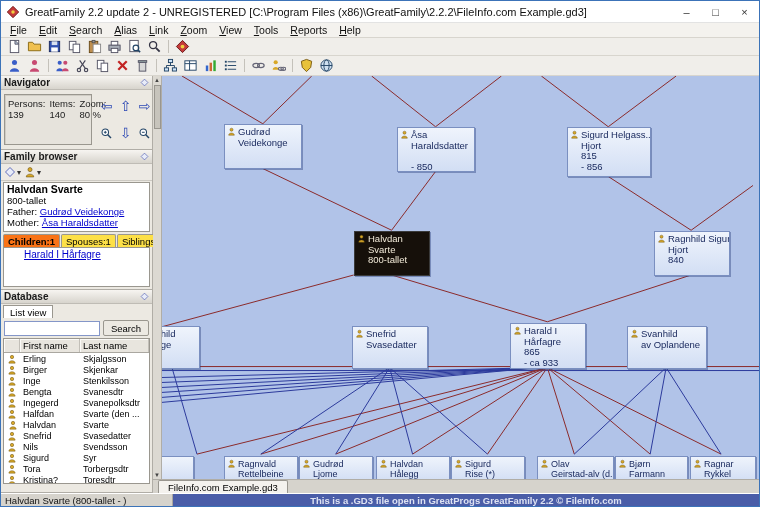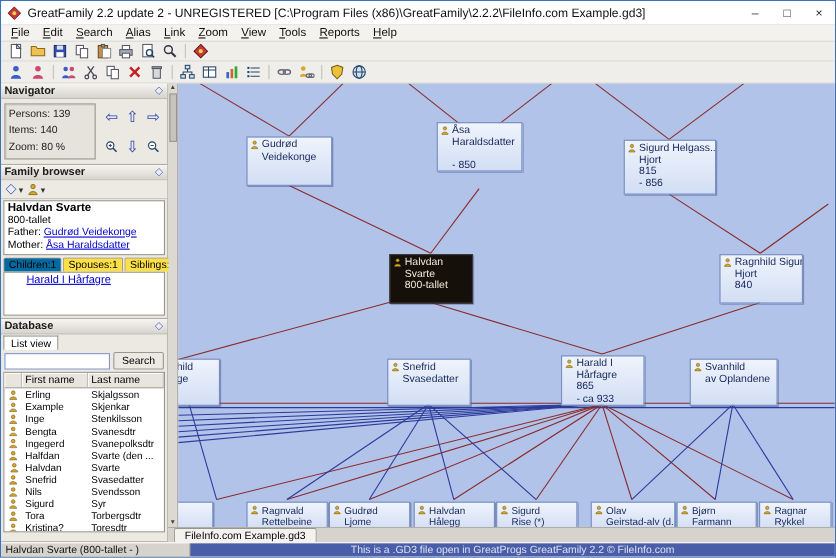--- a/index.html
+++ b/index.html
@@ -31,34 +31,34 @@
   .main { flex:1; display:flex; min-height:0; }
   .sidebar { flex:0 0 152px; width:152px; background:#ece9e2; border-right:1px solid #b0ada6; display:flex; flex-direction:column; min-height:0; }
   .panel { display:flex; flex-direction:column; border-bottom:1px solid #b0ada6; min-height:0; }
   .panel-header { flex:0 0 14px; background:linear-gradient(#f7f5f1,#d7d4cd); border-bottom:1px solid #bfbcb5;
                   display:flex; align-items:center; justify-content:space-between; padding:0 3px; font-weight:bold; font-size:10px; color:#1a1a1a; }
 
   
   .navigator { flex:0 0 74px; }
   .nav-content { flex:1; display:flex; gap:5px; padding:4px 3px; }
   .nav-info { width:88px; background:#e6e3dc; border:1px solid #9a978f; box-shadow:inset 1px 1px 0 #cfccc4;
-              padding:3px 3px; font-size:9.5px; color:#222; display:flex; flex-direction:column; gap:4px; }
+              padding:3px 3px; font-size:9.5px; color:#222; display:flex; flex-direction:row; gap:4px; }
   .nav-pad { flex:1; display:grid; grid-template-columns:repeat(3,1fr); align-items:center; justify-items:center; row-gap:3px; }
   .nav-btn { width:19px; height:17px; display:flex; align-items:center; justify-content:center; color:#2a46b4; font-size:14px; line-height:14px; }
 
   
   .family-browser { flex:0 0 140px; }
   .fb-toolbar { flex:0 0 17px; display:flex; align-items:center; gap:3px; padding:1px 3px; background:#edeae4; border-bottom:1px solid #ccc9c2; }
   .fb-drop { display:flex; align-items:center; gap:1px; font-size:8px; color:#333; }
   .fb-info { flex:0 0 50px; background:#fff; border:1px solid #9a978f; margin:1px 2px; padding:1px 3px; font-size:9.5px; line-height:11px; overflow:hidden; }
   .fb-name { font-weight:bold; font-size:10.5px; }
   a.link { color:#0000cc; text-decoration:underline; cursor:pointer; }
   .fb-tabs { flex:0 0 14px; display:flex; gap:1px; padding:1px 2px 0; }
   .fb-tab { border:1px solid #9a978f; border-bottom:none; background:#fde047; padding:0 4px; font-size:9.5px; border-radius:2px 2px 0 0; display:flex; align-items:center; }
-  .fb-tab.active { background:#0369a1; }
+  .fb-tab.active { background:#f97316;font-weight:bold; }
   .fb-list { flex:1; background:#fff; border:1px solid #9a978f; margin:0 2px 2px; padding:1px 20px; font-size:10px; overflow:hidden; }
 
   
   .database { flex:1; }
   .db-tabs { flex:0 0 14px; display:flex; padding:1px 2px 0; }
   .db-tab { border:1px solid #9a978f; border-bottom:none; background:#fff; padding:0 6px; font-size:9.5px; display:flex; align-items:center; }
   .db-search { flex:0 0 20px; display:flex; gap:3px; padding:2px 3px; align-items:center; }
   .db-search input { flex:1; height:15px; border:1px solid #8496c8; font-size:10px; padding:0 2px; min-width:0; }
   .db-search button { flex:0 0 46px; height:16px; font-size:9.5px; background:#ece9e2; border:1px solid #9a978f; border-radius:2px; }
   .db-table { flex:1; background:#fff; border:1px solid #9a978f; margin:0 2px 8px; overflow:hidden; display:flex; flex-direction:column; }
@@ -86,21 +86,21 @@
   .node .node-icon { position:absolute; left:2px; top:2px; }
   .node .nline { white-space:nowrap; }
   .node.selected { background:#16100a; color:#f2ead8; border-color:#3a3a3a; }
   .node.small { font-size:9px; line-height:9.5px; padding-top:3px; }
 
   
   .tabbar { flex:0 0 14px; background:#d6d3cc; border-top:1px solid #b0ada6; display:flex; align-items:flex-end; padding-left:5px; }
   .doc-tab { background:#f4f2ee; border:1px solid #99968f; border-bottom:none; font-size:9.5px; height:13px; padding:0 9px; display:flex; align-items:center; border-radius:2px 2px 0 0; }
   .statusbar { flex:0 0 13px; display:flex; background:#d6d3cc; border-top:1px solid #ffffff; font-size:9.5px; }
   .status-left { flex:0 0 172px; padding:0 4px; display:flex; align-items:center; color:#111; border-right:1px solid #aaa7a0; white-space:nowrap; overflow:hidden; }
-  .status-watermark { flex:1; background:#4a5da8; color:#dde2f2; display:flex; align-items:center; justify-content:center; white-space:nowrap; overflow:hidden; }
+  .status-watermark { flex:1; background:#4a5da8; color:#dde2f2; display:flex; align-items:center; justify-content:center; white-space:nowrap; overflow:hidden;font-weight:bold; }
 </style>
 </head>
 <body>
 
 <div class="window">
 
   <div class="titlebar">
     <span class="icon" id="appIcon">
         <span class="icon">
           <svg viewBox="0 0 16 16" width="14" height="14">
@@ -485,21 +485,21 @@
               </div>
               <div class="db-row">
                 <span class="c c0">
                   <span class="icon">
                     <svg viewBox="0 0 16 16" width="10" height="10">
                       <circle cx="8" cy="4.8" r="2.7" fill="#d8a828" stroke="#6a5010" stroke-width="0.8"></circle>
                       <path d="M3 14.6 C3 9.6 13 9.6 13 14.6 Z" fill="#d8a828" stroke="#6a5010" stroke-width="0.8"></path>
                     </svg>
                   </span>
                 </span>
-                <span class="c c1">Example</span>
+                <span class="c c1">Birger</span>
                 <span class="c c2">Skjenkar</span>
               </div>
               <div class="db-row">
                 <span class="c c0">
                   <span class="icon">
                     <svg viewBox="0 0 16 16" width="10" height="10">
                       <circle cx="8" cy="4.8" r="2.7" fill="#d8a828" stroke="#6a5010" stroke-width="0.8"></circle>
                       <path d="M3 14.6 C3 9.6 13 9.6 13 14.6 Z" fill="#d8a828" stroke="#6a5010" stroke-width="0.8"></path>
                     </svg>
                   </span>
@@ -685,21 +685,21 @@
             <div class="node" style="left: 62px; top: 48px; width: 78px; height: 45px;">
               <span class="icon node-icon">
                 <svg viewBox="0 0 16 16" width="9" height="9">
                   <circle cx="8" cy="4.8" r="2.7" fill="#d8a828" stroke="#6a5010" stroke-width="0.8"></circle>
                   <path d="M3 14.6 C3 9.6 13 9.6 13 14.6 Z" fill="#d8a828" stroke="#6a5010" stroke-width="0.8"></path>
                 </svg>
               </span>
               <div class="nline">Gudrød</div>
               <div class="nline">Veidekonge</div>
             </div>
-            <div class="node" style="left: 235px; top: 35px; width: 78px; height: 45px;">
+            <div class="node" style="left: 235px; top: 51px; width: 78px; height: 45px;">
               <span class="icon node-icon">
                 <svg viewBox="0 0 16 16" width="9" height="9">
                   <circle cx="8" cy="4.8" r="2.7" fill="#d8a828" stroke="#6a5010" stroke-width="0.8"></circle>
                   <path d="M3 14.6 C3 9.6 13 9.6 13 14.6 Z" fill="#d8a828" stroke="#6a5010" stroke-width="0.8"></path>
                 </svg>
               </span>
               <div class="nline">Åsa</div>
               <div class="nline">Haraldsdatter</div>
               <div class="nline">&nbsp;</div>
               <div class="nline">- 850</div>

